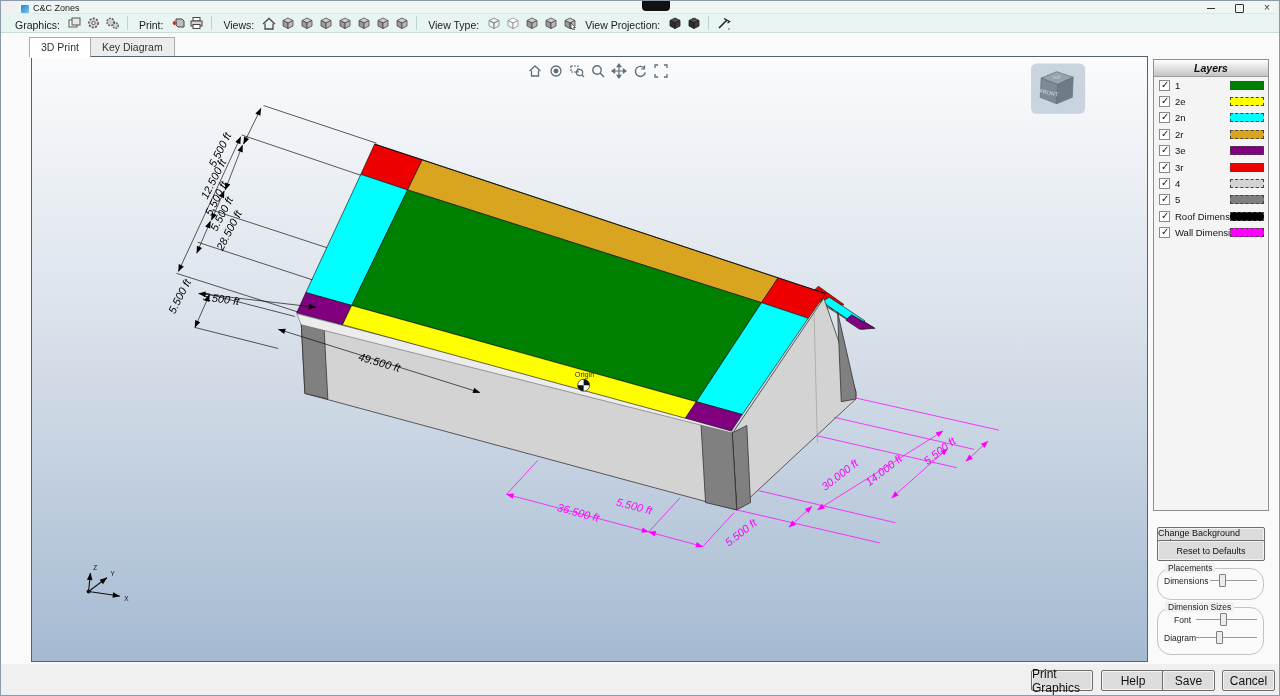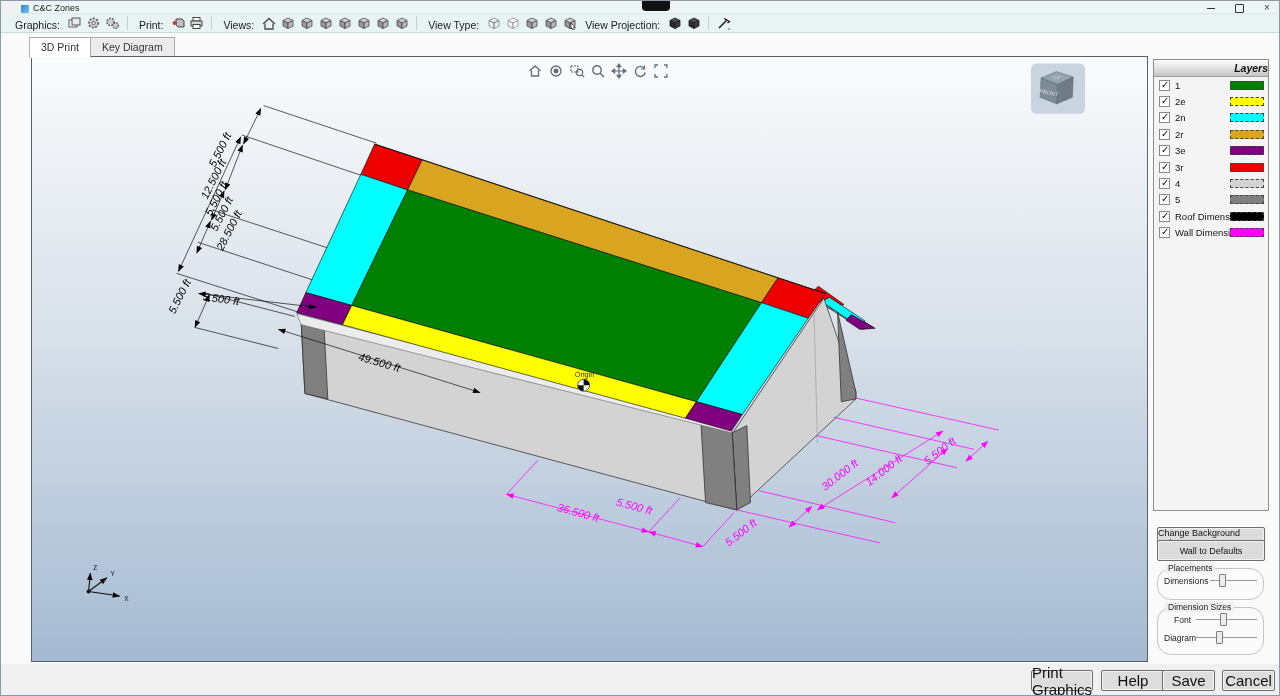--- a/index.html
+++ b/index.html
@@ -36,41 +36,41 @@
   
   .viewport{position:absolute;left:30px;top:55px;width:1117px;height:606px;border:1px solid #54626E;
             background:linear-gradient(180deg,var(--viewport_top) 0%,#D9E1EA 45%,var(--viewport_bottom) 100%);overflow:hidden}
   .vp-toolbar{position:absolute;left:494px;top:5px;display:flex;gap:3px;z-index:5}
   .vp-toolbar .vbtn{width:18px;height:18px;display:flex;align-items:center;justify-content:center}
   .scene{position:absolute;left:0;top:0}
   .dimtext{font-size:12px;font-style:italic}
   
   .layersbox{position:absolute;left:1152px;top:58px;width:116px;height:452px;border:1px solid #8F8F8F;background:#F4F4F4}
   .layershdr{height:17px;background:linear-gradient(180deg,#FFFFFF,#C4C4C4);border-bottom:1px solid #9A9A9A;
-             text-align:right;font-size:10.5px;font-weight:bold;font-style:italic;line-height:17px;color:#111}
+             text-align:center;font-size:10.5px;font-weight:bold;font-style:italic;line-height:17px;color:#111}
   .layer-row{display:flex;align-items:center;height:16.4px;padding:0 4px 0 5px;font-size:9.5px;color:#111}
   .cb{width:11px;height:11px;border:1px solid #8A8A8A;background:#FFF;margin-right:5px;position:relative;flex:0 0 auto}
   .cb.checked::after{content:"✓";position:absolute;left:1px;top:-2px;font-size:10px;color:#111}
   .layer-label{flex:1 1 auto;white-space:nowrap;overflow:hidden}
   .swatch{width:34px;height:9px;border:1px dashed #444;flex:0 0 auto}
   .panelbtn{position:absolute;left:1156px;width:108px;height:21px;background:#DCDCDC;border:1px solid #6E6E6E;
             border-radius:2px;font-size:9px;color:#111;display:flex;align-items:center;justify-content:center;
             box-shadow:inset 0 0 0 1px #F2F2F2}
   .groupbox{position:absolute;left:1156px;width:107px;border:1px solid #C3C3C3;border-radius:14px;background:transparent}
   .gb-legend{position:absolute;top:-6px;left:7px;background:var(--window_bg);padding:0 3px;font-size:8.5px;color:#222}
   .gb-row{display:flex;align-items:center;font-size:8.5px;color:#222;margin:5px 6px 3px 6px}
   .gb-row .rowlab{width:46px;text-align:right;padding-right:5px}
   .gb2 .rowlab{width:32px}
   .slider{position:relative;flex:1 1 auto;height:13px}
   .slider::before{content:"";position:absolute;left:0;right:0;top:6px;height:1px;background:#9A9A9A}
   .thumb{position:absolute;top:0;width:7px;height:13px;background:#ECECEC;border:1px solid #7E7E7E;border-radius:1px}
   
   .footer{position:absolute;left:0;top:663px;width:1280px;height:33px;background:var(--window_bg)}
   .fbtn{position:absolute;top:6px;height:21px;background:#DDDDDD;border:1px solid #6E6E6E;border-radius:2px;
-        font-size:15px;color:#111;display:flex;align-items:center;justify-content:center;box-shadow:inset 0 0 0 1px #F4F4F4}
+        font-size:12px;color:#111;display:flex;align-items:center;justify-content:center;box-shadow:inset 0 0 0 1px #F4F4F4}
 </style>
 </head>
 <body>
 
 <div class="titlebar">
   <div class="appicon"></div>
   <span>C&amp;C Zones</span>
   <div class="rec-pill"></div>
   <div class="wincontrols">
     <div class="wc wc-min"></div>
@@ -463,21 +463,21 @@
       </div>
       <div class="layer-row">
         <span class="cb checked"></span>
         <span class="layer-label">Wall Dimensions</span>
         <span class="swatch" style="background: rgb(255, 0, 255);"></span>
       </div>
     </div>
 </div>
 
 <div class="panelbtn" style="top:526px">Change Background Color</div>
-<div class="panelbtn" style="top:539px">Wall to Defaults</div>
+<div class="panelbtn" style="top:539px">Reset to Defaults</div>
 
 <div class="groupbox" style="top:567px;height:32px">
   <span class="gb-legend">Placements</span>
   <div class="gb-row">
     <span class="rowlab">Dimensions</span>
     <span class="slider">
         <span class="thumb" style="left: calc(25% - 3px);"></span>
       </span>
   </div>
 </div>

